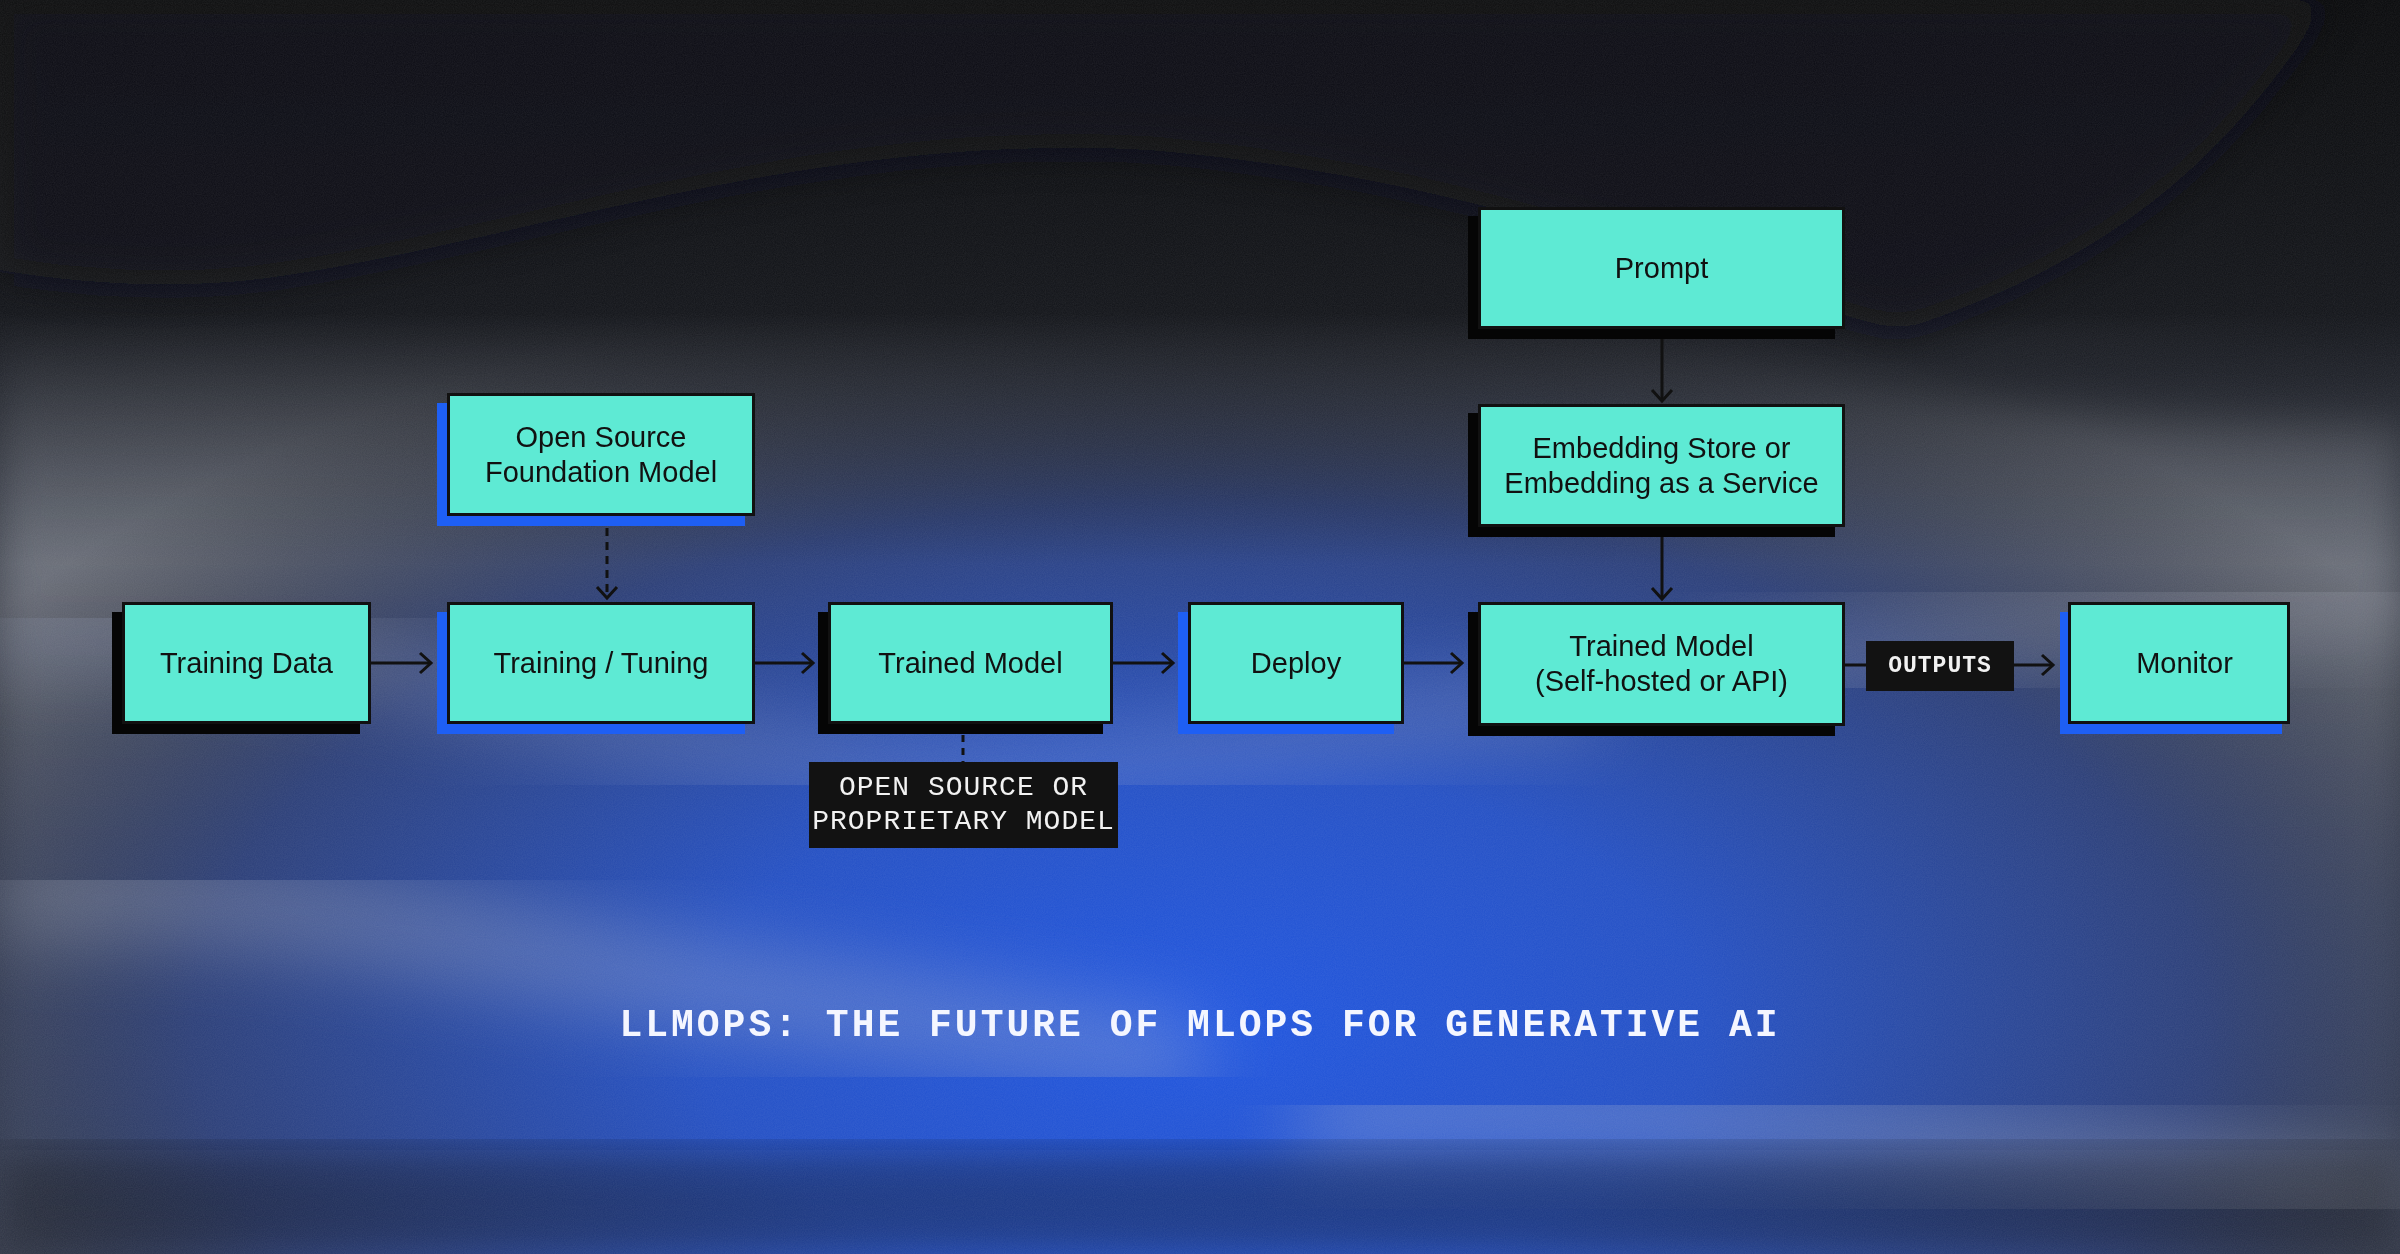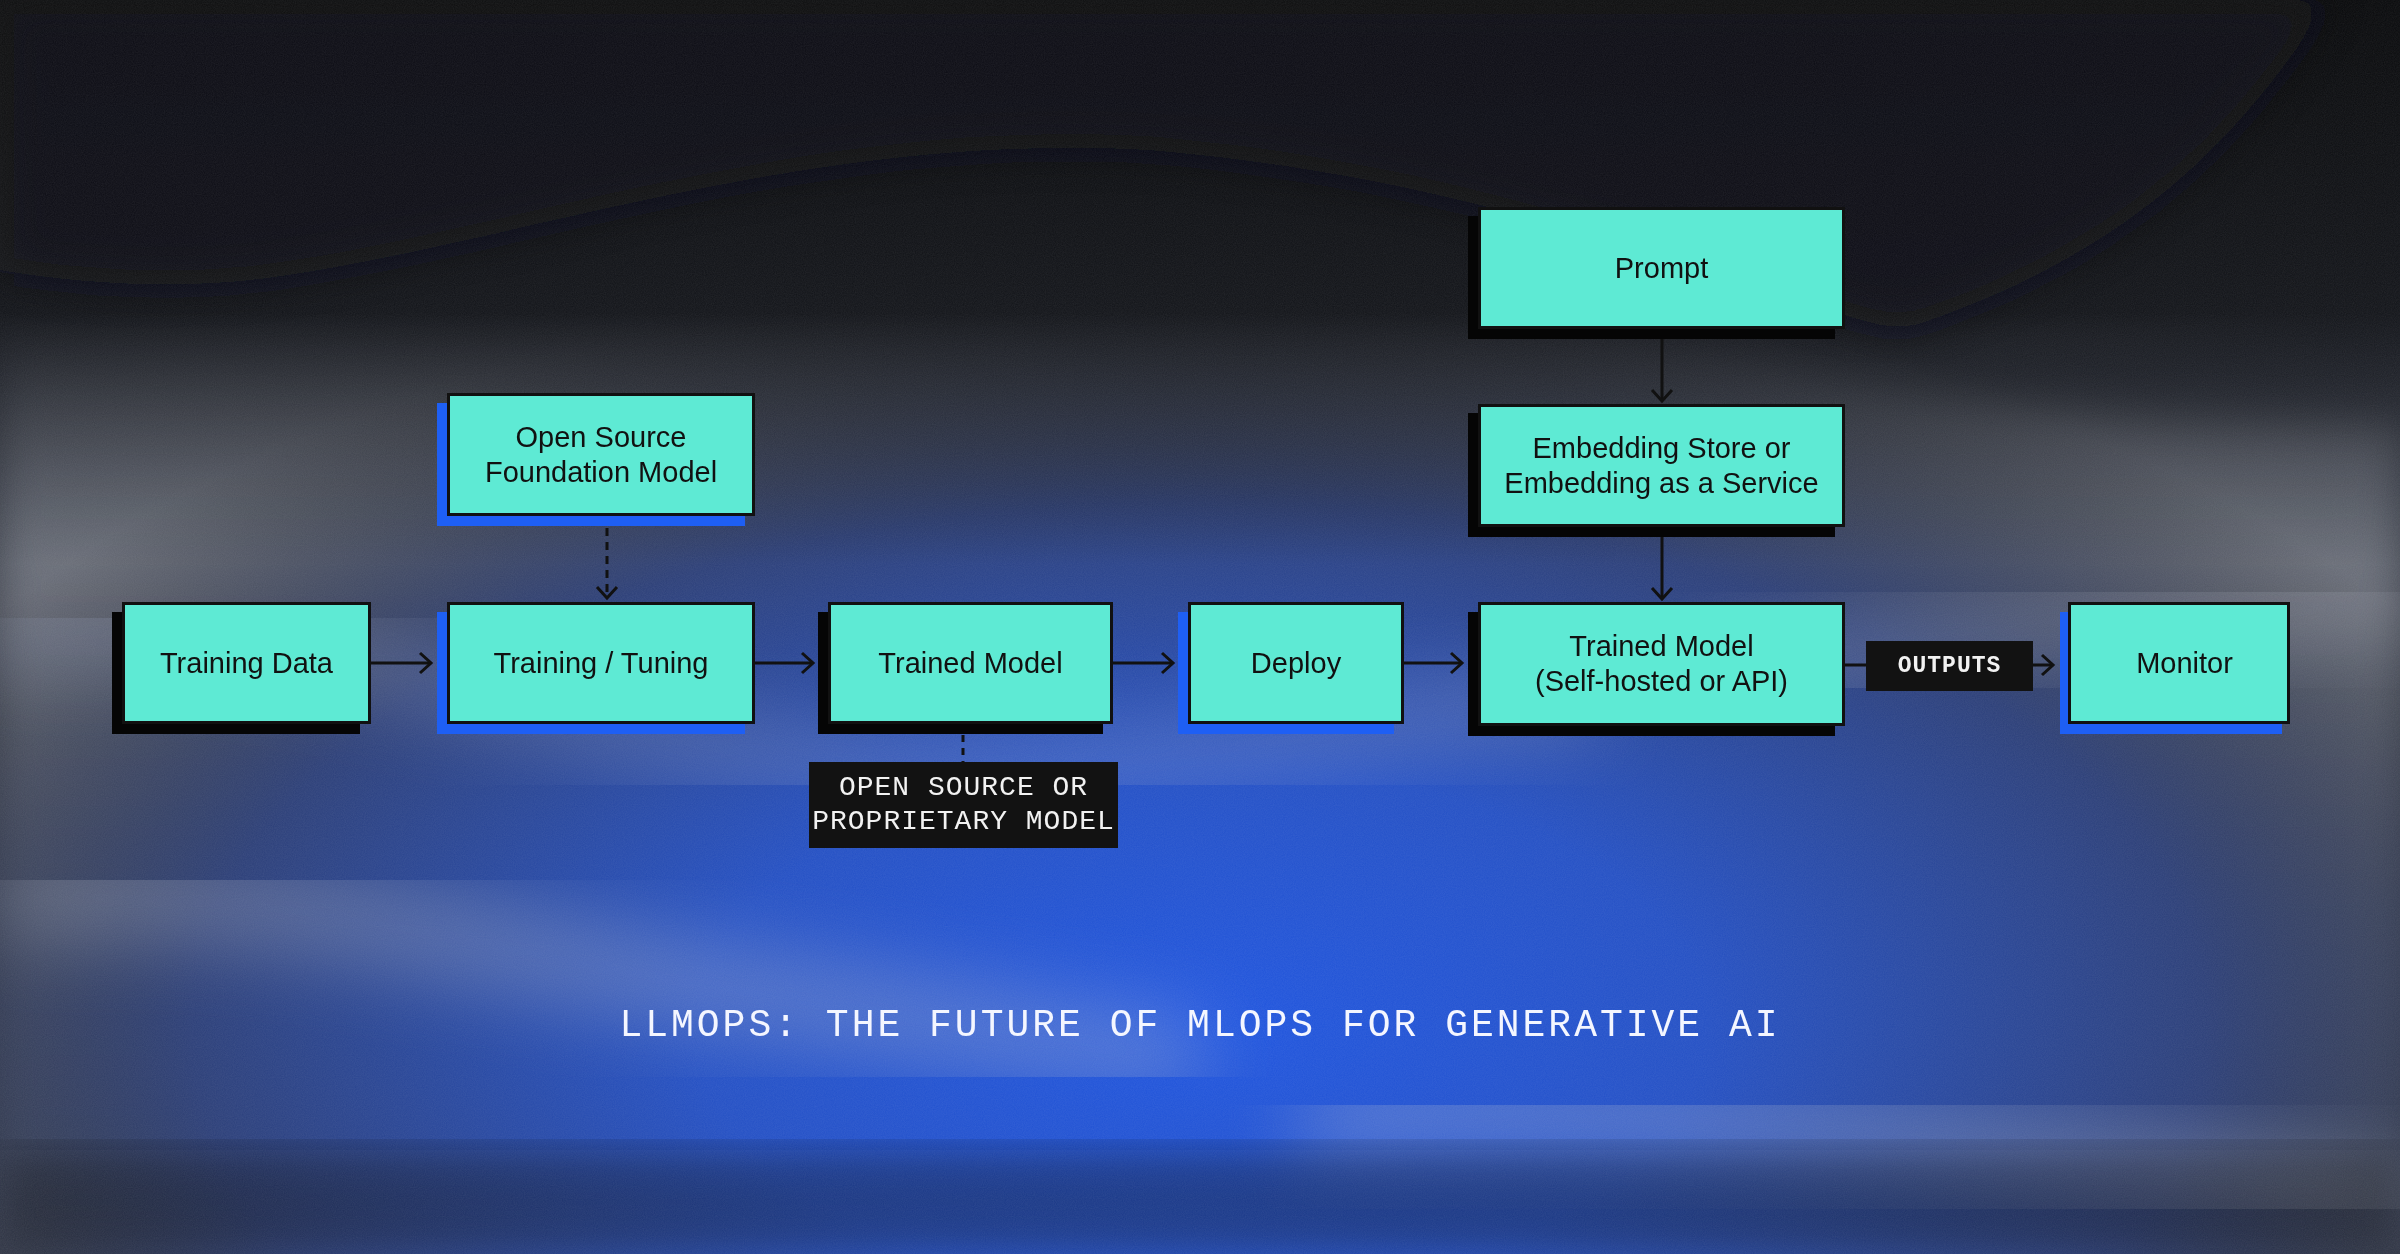--- a/index.html
+++ b/index.html
@@ -20,21 +20,21 @@
   .shadow { position: absolute; }
   .shadow.black { background: #050505; }
   .shadow.blue { background: #1e5ff4; }
   .tag {
     position: absolute; box-sizing: border-box; background: #121212; color: #f2f2f2;
     font-family: "Liberation Mono", monospace; text-align: center;
     display: flex; align-items: center; justify-content: center;
   }
   .title {
     position: absolute; left: 0; width: 2400px; top: 1004px; text-align: center;
-    color: #f4f6ff; font-family: "Liberation Mono", monospace; font-weight: normal;
+    color: #f4f6ff; font-family: "Liberation Mono", monospace; font-weight: bold;
     font-size: 38px; letter-spacing: 3px;
   }
   .connectors { position: absolute; left: 0; top: 0; pointer-events: none; }
 </style>
 </head>
 <body>
 
 <div class="bg">
   <svg width="2400" height="1254" viewBox="0 0 2400 1254">
     <defs>
@@ -176,17 +176,17 @@
   <span>Monitor</span>
 </div>
 
 <div class="tag" style="left:809px; top:762px; width:309px; height:86px; font-size:28px; line-height:34px; letter-spacing:1px;">
   <div>
     <div>OPEN SOURCE OR</div>
     <div>PROPRIETARY MODEL</div>
   </div>
 </div>
 
-<div class="tag" style="left:1866px; top:641px; width:167px; height:50px; font-size:23px; letter-spacing:1px; font-weight:bold;">
+<div class="tag" style="left:1866px; top:641px; width:148px; height:50px; font-size:23px; letter-spacing:1px; font-weight:bold;">
   <span>OUTPUTS</span>
 </div>
 
 <div class="title">LLMOPS: THE FUTURE OF MLOPS FOR GENERATIVE AI</div>
 
 </body></html>

